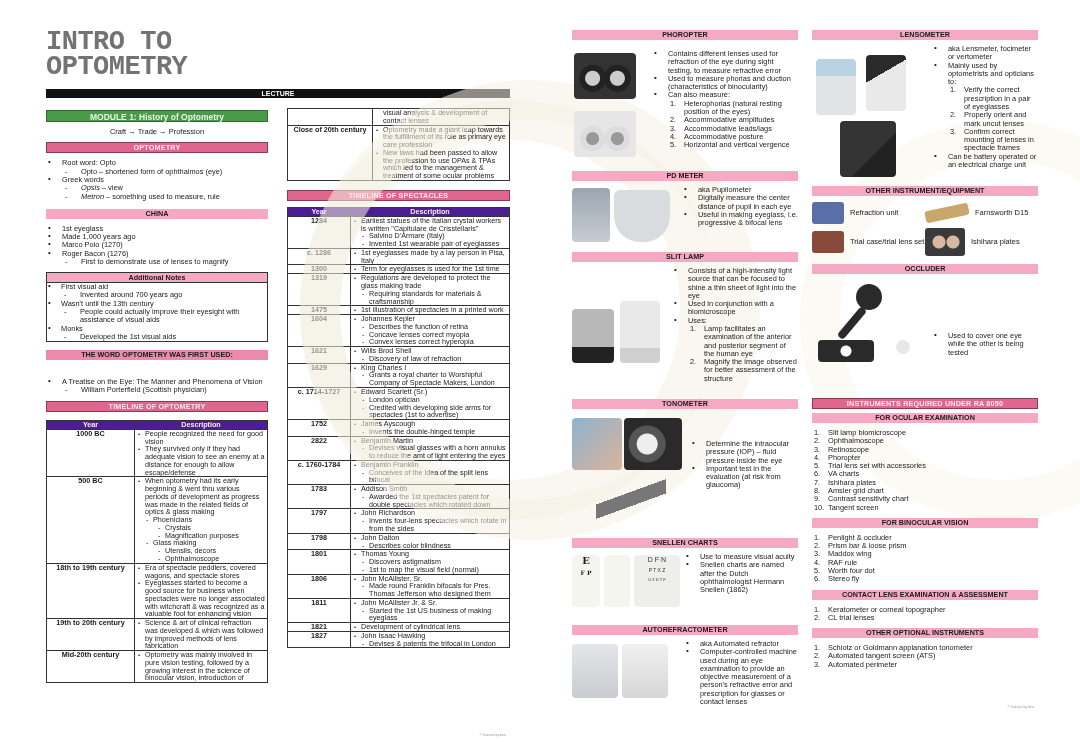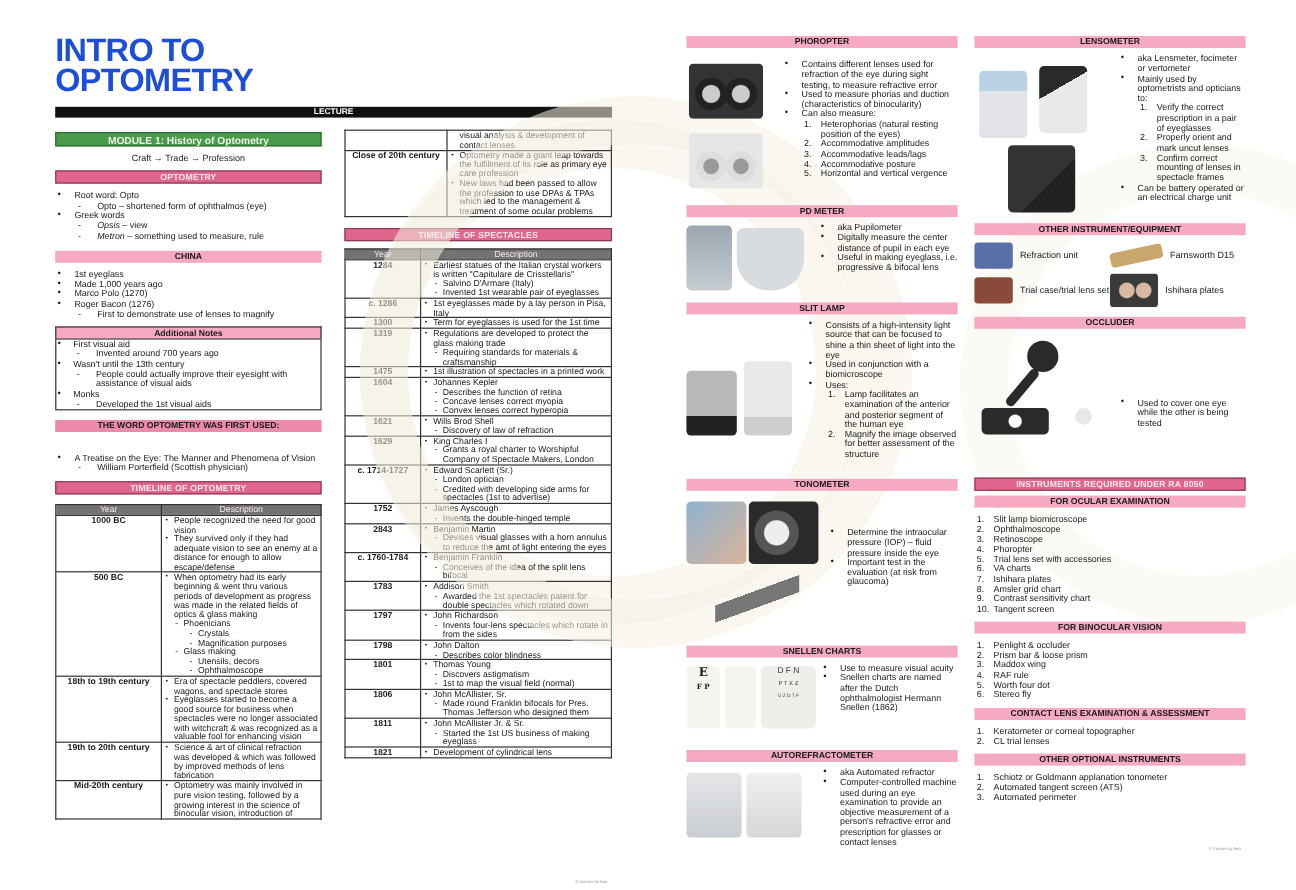--- a/index.html
+++ b/index.html
@@ -7,22 +7,22 @@
     width: 1080px; height: 742px; background: #ffffff; position: relative; overflow: hidden;
     font-family: "Liberation Sans", sans-serif; color: #1a1a1a; font-size: 7.4px; line-height: 1.12;
   }
   .page { position: absolute; top: 0; height: 742px; }
   .page-left { left: 0; width: 540px; }
   .page-right { left: 540px; width: 540px; }
   .watermark {
     position: absolute; border-radius: 50%; border: 40px solid #f4f1e2; opacity: 0.55; pointer-events: none;
   }
   .title {
-    position: absolute; left: 46px; top: 30px; color: #1d4ed8; font-weight: 900;
-    font-size: 27px; line-height: 25px; letter-spacing: -0.5px; font-family: Liberation Sans, sans-serif;
+    position: absolute; left: 46px; top: 30px; color: #737373; font-weight: 900;
+    font-size: 27px; line-height: 25px; letter-spacing: -0.5px; font-family: Liberation Mono, monospace;
   }
   .lecture-bar {
     position: absolute; left: 46px; top: 89px; width: 464px; height: 9px; background: #111;
     color: #fff; font-weight: bold; font-size: 7px; text-align: center; line-height: 9px;
   }
   .col { position: absolute; }
   .col-a { left: 46px; top: 110px; width: 222px; }
   .col-b { left: 287px; top: 108px; width: 223px; }
   .col-c { left: 572px; top: 30px; width: 226px; }
   .col-d { left: 812px; top: 30px; width: 226px; }
@@ -53,21 +53,21 @@
   ol.n { list-style: none; }
   ol.n > li { position: relative; padding-left: 16px; }
   ol.n > li .num { position: absolute; left: 2px; }
   .boxed-notes { border: 1px solid #333; padding: 0 2px 0 0; margin-top: 0; }
   .boxed-notes ul.b { margin: 0; }
   .boxed-notes ul.b > li { padding-left: 14px; }
   .boxed-notes ul.b > li::before { left: 1px; }
 
   table.tl { width: 100%; border-collapse: collapse; font-size: 7.2px; line-height: 1.08; }
   table.tl th {
-    background: #737373; color: #fde9ef; font-weight: normal; border: 1px solid #333;
+    background: #4c1d95; color: #fde9ef; font-weight: bold; border: 1px solid #333;
     height: 9px; padding: 0; font-size: 7.2px;
   }
   table.tl td { border: 1px solid #333; vertical-align: top; padding: 0 2px; }
   table.tl td.yr { text-align: center; font-weight: bold; }
   table.tl td.desc ul { list-style: none; }
   table.tl td.desc > ul > li { position: relative; padding-left: 8px; }
   table.tl td.desc > ul > li::before { content: "\2022"; position: absolute; left: 1px; font-size: 6px; top: 1px; }
   table.tl td.desc ul.sub > li { position: relative; padding-left: 8px; }
   table.tl td.desc ul.sub > li::before { content: "-"; position: absolute; left: 1px; }
   table.tl td.desc ul.sub ul.sub { margin-left: 4px; }
@@ -362,21 +362,21 @@
             <td class="yr">1752</td>
             <td class="desc">
               <ul>
                 <li><span>James Ayscough</span><ul class="sub">
                     <li>Invents the double-hinged temple</li>
                   </ul></li>
               </ul>
             </td>
           </tr>
           <tr>
-            <td class="yr">2843</td>
+            <td class="yr">2822</td>
             <td class="desc">
               <ul>
                 <li><span>Benjamin Martin</span><ul class="sub">
                     <li>Devises visual glasses with a horn annulus to reduce the amt of light entering the eyes</li>
                   </ul></li>
               </ul>
             </td>
           </tr>
           <tr>
             <td class="yr">c. 1760-1784</td>
@@ -447,20 +447,30 @@
                     <li>Started the 1st US business of making eyeglass</li>
                   </ul></li>
               </ul>
             </td>
           </tr>
           <tr>
             <td class="yr">1821</td>
             <td class="desc">
               <ul>
                 <li><span>Development of cylindrical lens</span></li>
+              </ul>
+            </td>
+          </tr>
+          <tr>
+            <td class="yr">1827</td>
+            <td class="desc">
+              <ul>
+                <li><span>John Isaac Hawking</span><ul class="sub">
+                    <li>Devises &amp; patents the trifocal in London</li>
+                  </ul></li>
               </ul>
             </td>
           </tr>
         </tbody>
     </table>
     <div class="footer-note" style="right:4px; top:626px;">© transes by bea</div>
   </div>
 </div>
 
 <div class="page page-right">

